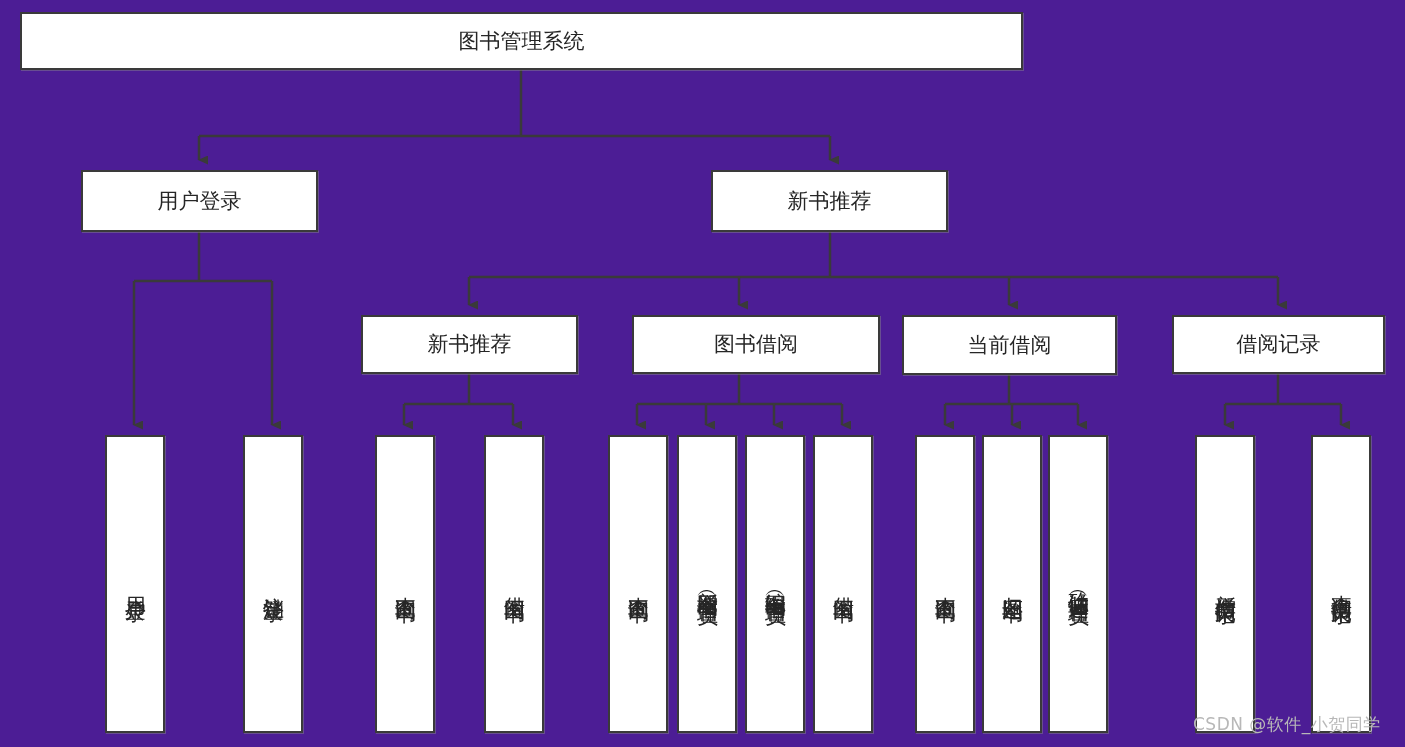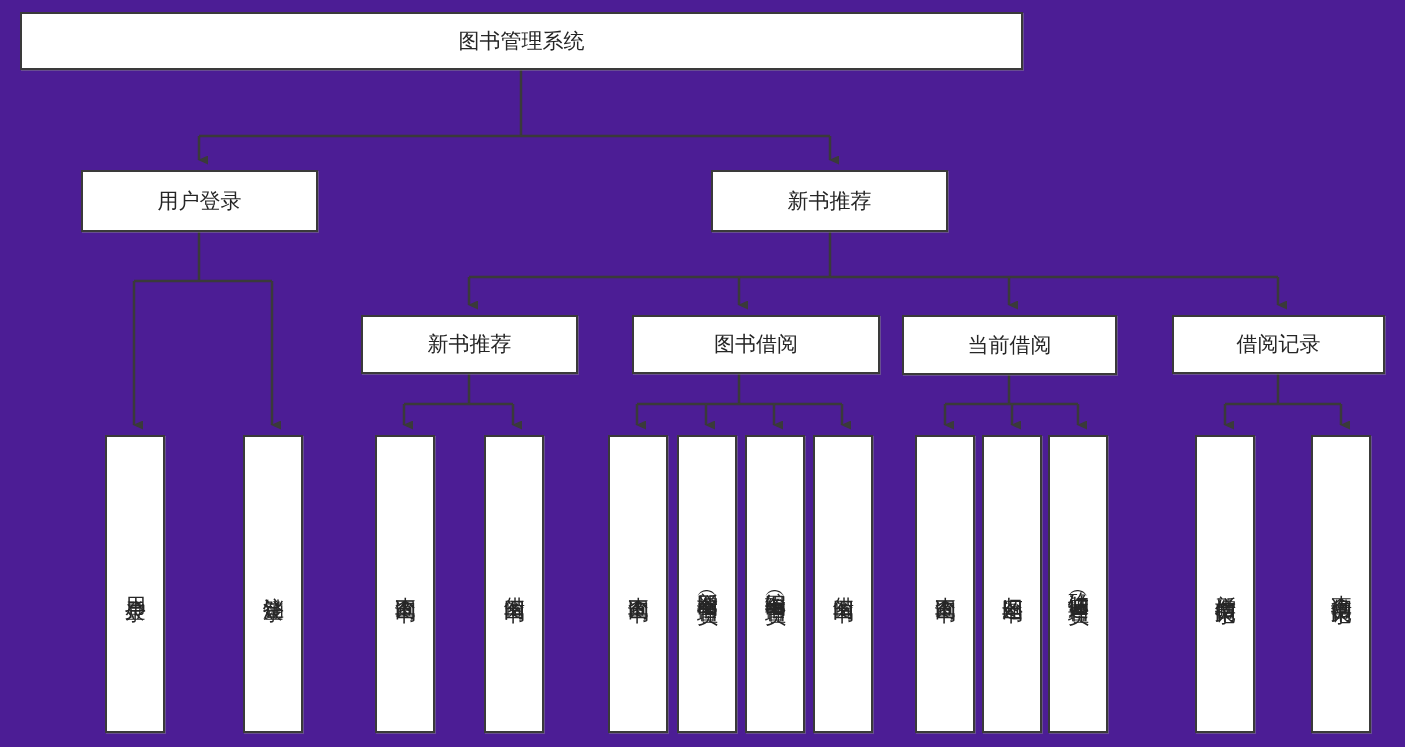--- a/index.html
+++ b/index.html
@@ -183,14 +183,15 @@
     <span class="label">确认归还（管理员）</span>
   </div>
 
   <div class="node v" style="left:1195px; top:435px; width:60px; height:298px;">
     <span class="label">新增借阅记录</span>
   </div>
   <div class="node v" style="left:1311px; top:435px; width:60px; height:298px;">
     <span class="label">查询借阅记录</span>
   </div>
 
+  <div class="watermark" style="left:1193px; top:713px;">CSDN @软件_小贺同学</div>
 
 </div>
 
 </body></html>

